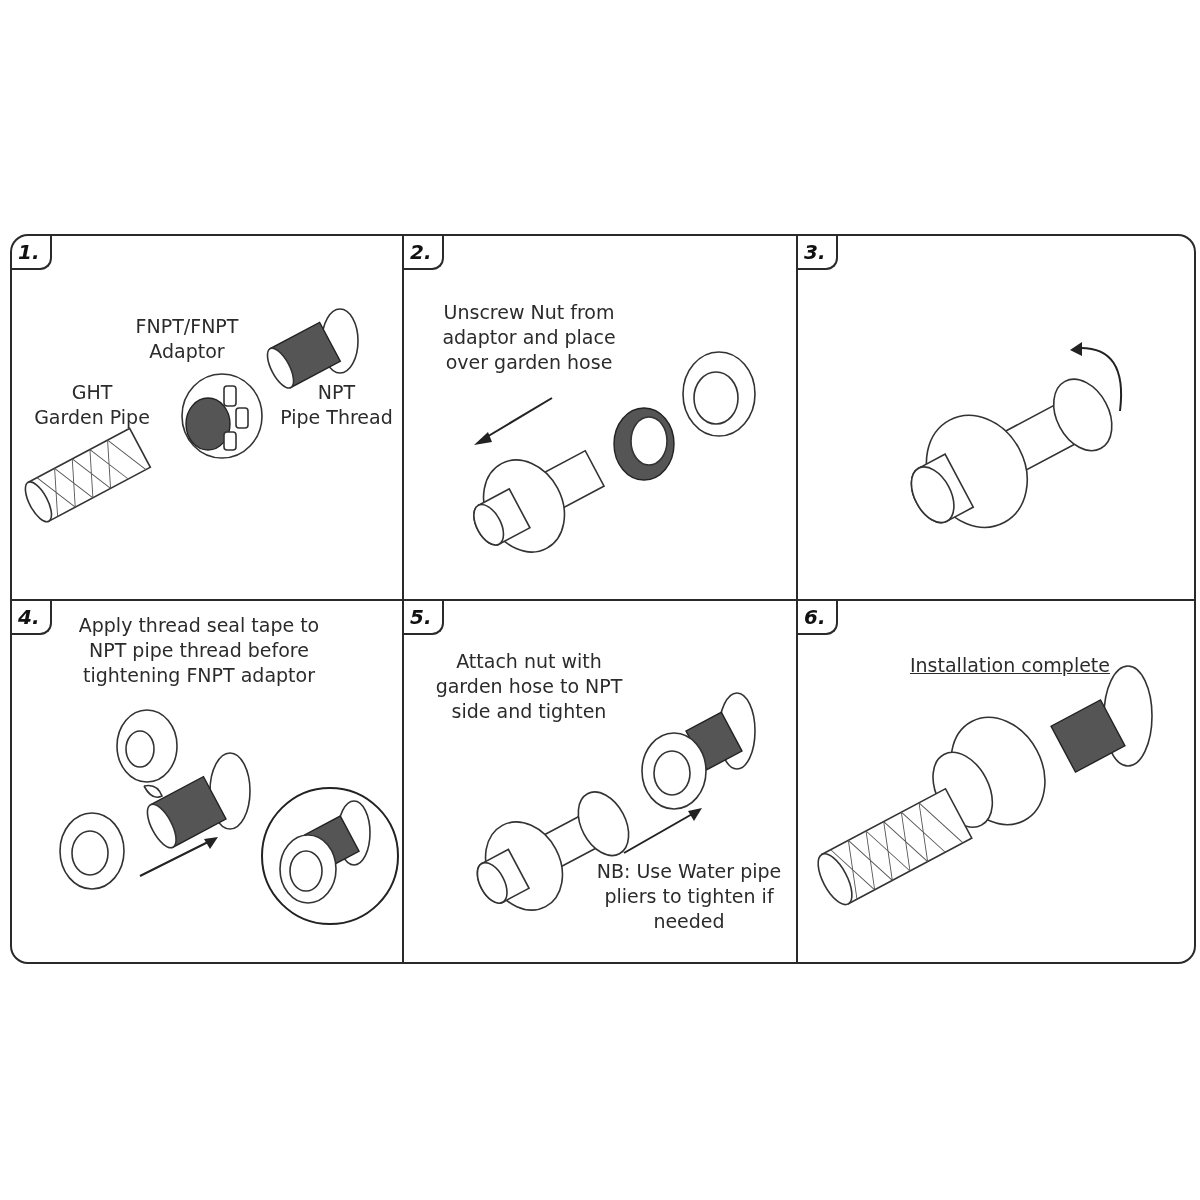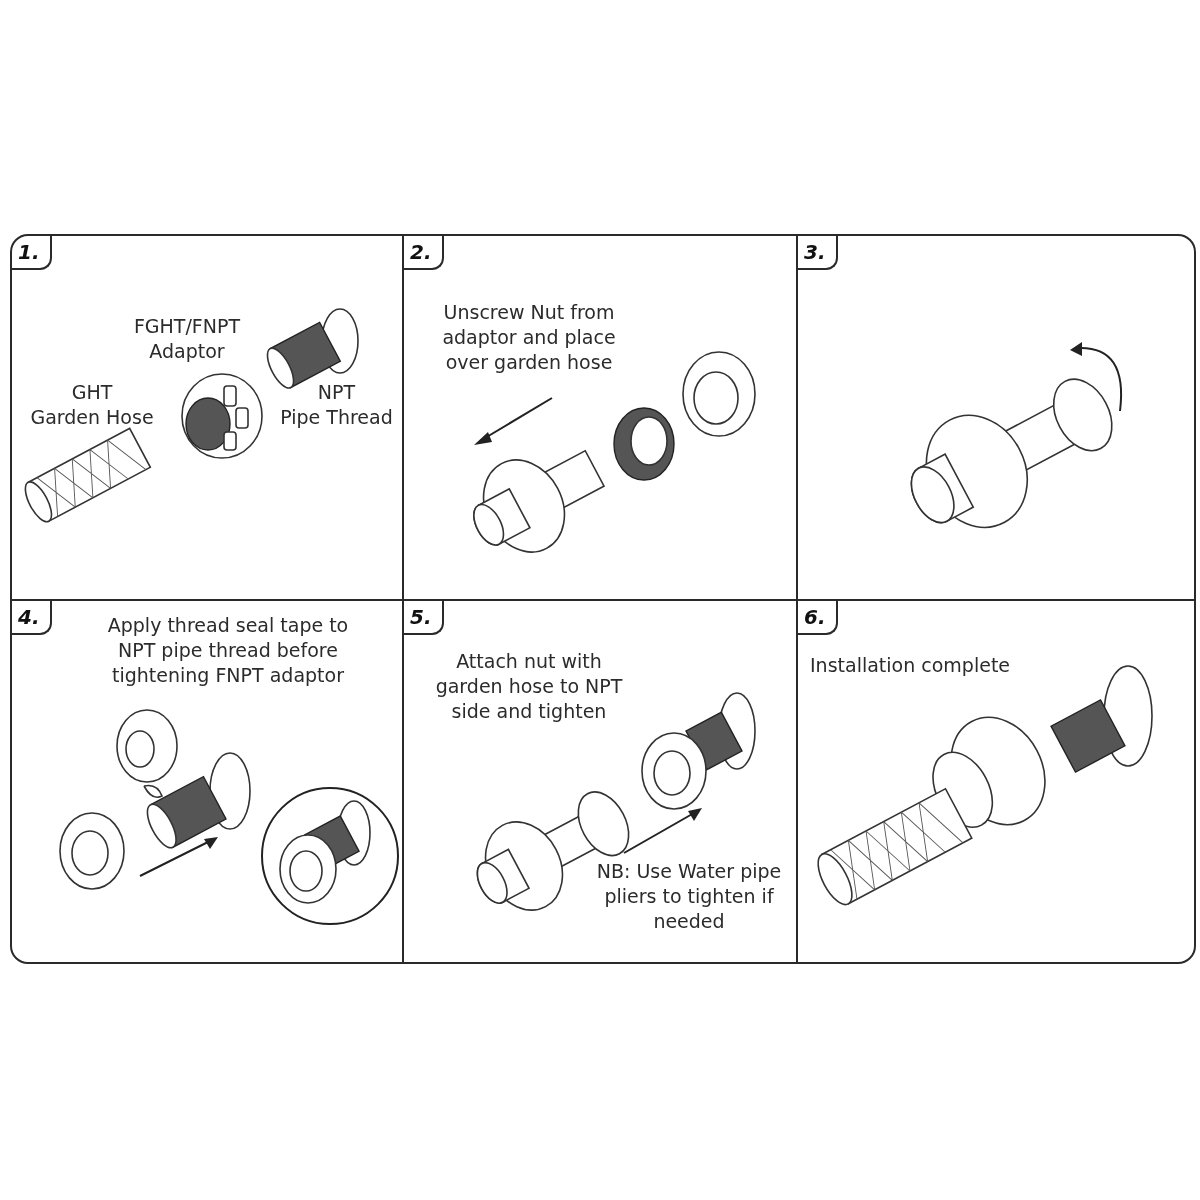--- a/index.html
+++ b/index.html
@@ -7,39 +7,39 @@
          font-family: "DejaVu Sans", sans-serif; color: #222; }
   .sheet { position: absolute; left: 10px; top: 234px; width: 1186px; height: 730px;
            border: 2px solid #2a2a2a; border-radius: 18px; box-sizing: border-box; overflow: hidden; background:#fff; }
   .vline { position: absolute; top: 0; bottom: 0; width: 2px; background: #2a2a2a; }
   .hline { position: absolute; left: 0; right: 0; height: 2px; background: #2a2a2a; }
   .panel { position: absolute; }
   .badge { position: absolute; left: 0; top: 0; width: 40px; height: 34px; border-right: 2px solid #2a2a2a;
            border-bottom: 2px solid #2a2a2a; border-bottom-right-radius: 12px; box-sizing: border-box;
            font-weight: bold; font-style: italic; font-size: 20px; line-height: 32px; padding-left: 6px; color:#111; }
   .txt { position: absolute; font-size: 19px; line-height: 25px; color: #2b2b2b; text-align: center; white-space: pre-line; }
-  .txt.left { text-align: left; }
+  .txt.left { text-align: right; text-decoration: underline; }
   svg.art { position: absolute; left: 0; top: 0; }
   .lines { stroke: #333; fill: #fff; stroke-width: 1.6; }
   .dark { fill: #555; stroke: #222; stroke-width: 1.4; }
 </style>
 </head>
 <body>
 
 <div class="sheet">
   <div class="vline" style="left:390px"></div>
   <div class="vline" style="left:784px"></div>
   <div class="hline" style="top:363px"></div>
 
   <div class="panel" style="left:0;top:0;width:390px;height:363px">
     <div class="badge">1.</div>
-    <div class="txt" style="left:90px;top:78px;width:170px">FGHT/FNPT
+    <div class="txt" style="left:90px;top:78px;width:170px">FNPT/FNPT
 Adaptor</div>
     <div class="txt" style="left:0;top:144px;width:160px">GHT
-Garden Hose</div>
+Garden Pipe</div>
     <div class="txt" style="left:257px;top:144px;width:135px">NPT
 Pipe Thread</div>
     <svg class="art" width="390" height="363">
       <g>
         <g transform="translate(75,240) rotate(-28)">
           <rect class="lines" x="-55" y="-22" width="115" height="44"></rect>
           <ellipse class="lines" cx="-55" cy="0" rx="9" ry="22"></ellipse>
           <path d="M-45 -22 L-25 22 M-25 -22 L-5 22 M-5 -22 L15 22 M15 -22 L35 22 M35 -22 L55 22 M-45 22 L-25 -22 M-25 22 L-5 -22 M-5 22 L15 -22 M15 22 L35 -22" stroke="#555" stroke-width="0.9" fill="none"></path>
         </g>
       </g>
@@ -105,21 +105,21 @@
           <ellipse class="lines" cx="-40" cy="0" rx="18" ry="30"></ellipse>
           <rect class="lines" x="-40" y="-30" width="30" height="60"></rect>
           <ellipse class="lines" cx="-40" cy="0" rx="18" ry="30"></ellipse>
         </g>
       </g>
     </svg>
   </div>
 
   <div class="panel" style="left:0;top:365px;width:390px;height:365px">
     <div class="badge">4.</div>
-    <div class="txt" style="left:66px;top:12px;width:300px">Apply thread seal tape to
+    <div class="txt" style="left:37px;top:12px;width:300px">Apply thread seal tape to
 NPT pipe thread before
 tightening FNPT adaptor</div>
     <svg class="art" width="390" height="365">
       <g>
         <ellipse class="lines" cx="135" cy="145" rx="30" ry="36"></ellipse>
         <ellipse class="lines" cx="128" cy="148" rx="14" ry="18"></ellipse>
         <path d="M132 185 Q140 200 150 195 Q145 182 132 185" class="lines"></path>
       </g>
       <g>
         <ellipse class="lines" cx="218" cy="190" rx="20" ry="38"></ellipse>

